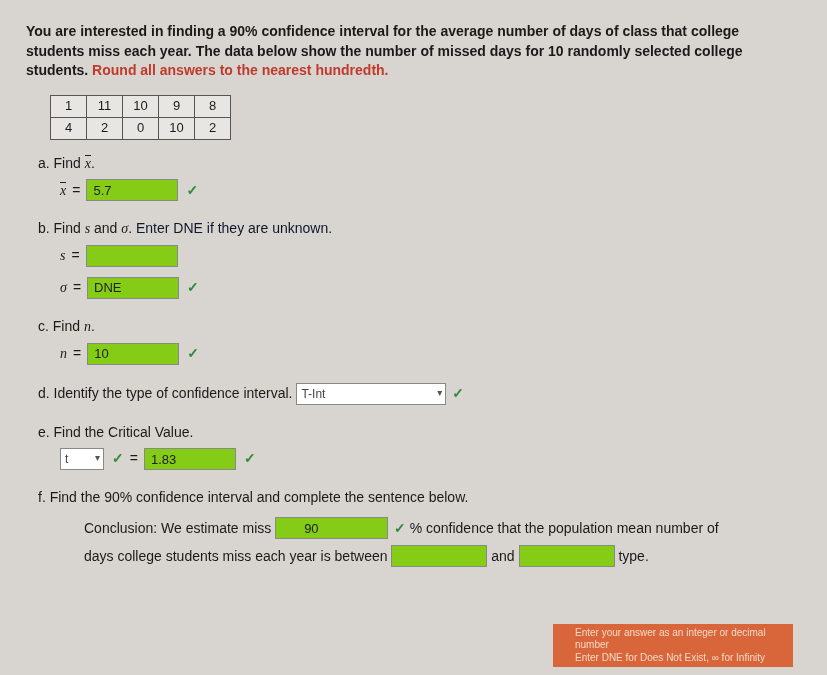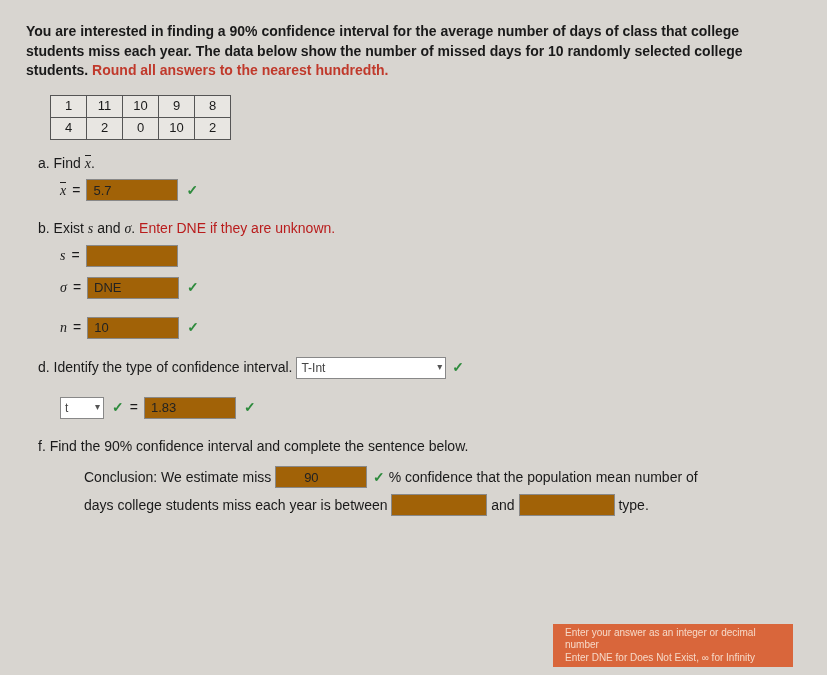--- a/index.html
+++ b/index.html
@@ -13,34 +13,34 @@
       font-size: 14px;
       line-height: 1.4;
       position: relative;
     }
     .intro { font-weight: 600; margin-bottom: 4px; max-width: 780px; }
     .red { color: #c0392b; font-weight: 600; }
     .data-tbl { border-collapse: collapse; margin: 14px 0 14px 24px; background: #e8e6e2; }
     .data-tbl td { border: 1px solid #555; width: 36px; height: 22px; text-align: center; font-size: 13px; font-weight: 500; }
     .q { margin-left: 12px; margin-bottom: 18px; }
     .q-label { font-weight: 500; margin-bottom: 6px; }
-    .hint { color: #b91c1c; font-weight: 500; }
+    .hint { color: #0f172a; font-weight: 500; }
     .eq-row { display: flex; align-items: center; gap: 6px; margin-left: 22px; margin-bottom: 10px; }
     .var { font-style: italic; font-family: Georgia, serif; }
     .inp {
-      background: #a16207;
+      background: #84cc16;
       border: 1px solid #888;
       height: 22px;
       padding: 0 6px;
       font-size: 13px;
       font-family: inherit;
       color: #222;
     }
     .inp-sm { width: 92px; }
-    .inp-md { width: 92px; padding-left: 28px; }
+    .inp-md { width: 113px; padding-left: 28px; }
     .inp-lg { width: 96px; }
     .sel {
       background: #fff;
       border: 1px solid #888;
       height: 22px;
       font-size: 12px;
       font-family: inherit;
       padding: 0 31px 0 4px;
       appearance: none;
       color: #444;
@@ -56,21 +56,21 @@
     }
     .check { color: #2e8b3d; font-size: 14px; font-weight: bold; margin-left: 2px; }
     .conclusion { margin-left: 46px; margin-top: 4px; line-height: 2; }
     .hint-box {
       position: absolute;
       right: 34px;
       bottom: 8px;
       background: #d9663b;
       color: #f6d9c8;
       font-size: 10px;
-      padding: 3px 12px;
+      padding: 3px 22px;
       line-height: 1.25;
       font-weight: 500;
       max-width: 240px;
     }
     .overline-wrap { display:inline-block; position:relative; }
     .overline-wrap::before { content:""; position:absolute; top:1px; left:0; right:0; border-top:1.5px solid #222; }
   </style>
 </head>
 <body>
 
@@ -104,55 +104,59 @@
   <div class="eq-row">
     <span class="overline-wrap var"><span>x</span></span>
     <span>=</span>
     <input class="inp inp-sm" value="5.7" style="">
     <span class="check">✓</span>
   </div>
 </div>
 
 <div class="q">
   <div class="q-label">
-    <span>b. Exist </span><span class="var">s</span><span> and </span><span class="var">σ</span><span>. </span><span class="hint">Enter DNE if they are unknown.</span>
+    <span>b. Find </span><span class="var">s</span><span> and </span><span class="var">σ</span><span>. </span><span class="hint">Enter DNE if they are unknown.</span>
   </div>
   <div class="eq-row">
     <span class="var">s</span>
     <span>=</span>
     <input class="inp inp-sm" value="" style="">
   </div>
   <div class="eq-row">
     <span class="var">σ</span>
     <span>=</span>
     <input class="inp inp-sm" value="DNE" style="">
     <span class="check">✓</span>
   </div>
 </div>
 
 <div class="q">
+  <div class="q-label">
+    <span>c. Find </span><span class="var">n</span><span>.</span>
+  </div>
   <div class="eq-row">
     <span class="var">n</span>
     <span>=</span>
     <input class="inp inp-sm" value="10" style="">
     <span class="check">✓</span>
   </div>
 </div>
 
 <div class="q">
   <span class="q-label">d. Identify the type of confidence interval.</span>
   <span class="sel-wrap">
     <select class="sel" style="width:150px">
       <option>T-Int</option>
     </select>
   </span>
   <span class="check">✓</span>
 </div>
 
 <div class="q">
+  <div class="q-label">e. Find the Critical Value.</div>
   <div class="eq-row">
     <span class="sel-wrap">
       <select class="sel" style="width:44px">
         <option>t</option>
       </select>
     </span>
     <span class="check">✓</span>
     <span>=</span>
     <input class="inp inp-sm" value="1.83" style="">
     <span class="check">✓</span>

